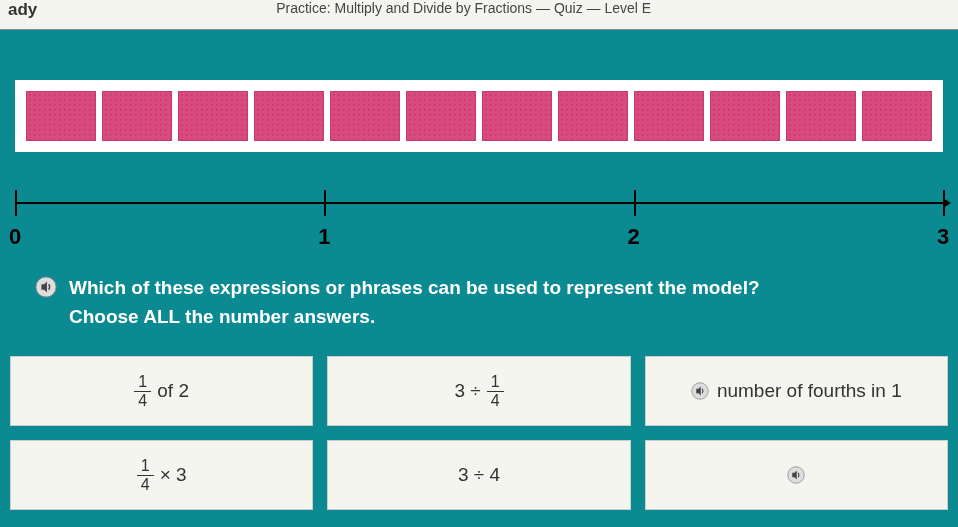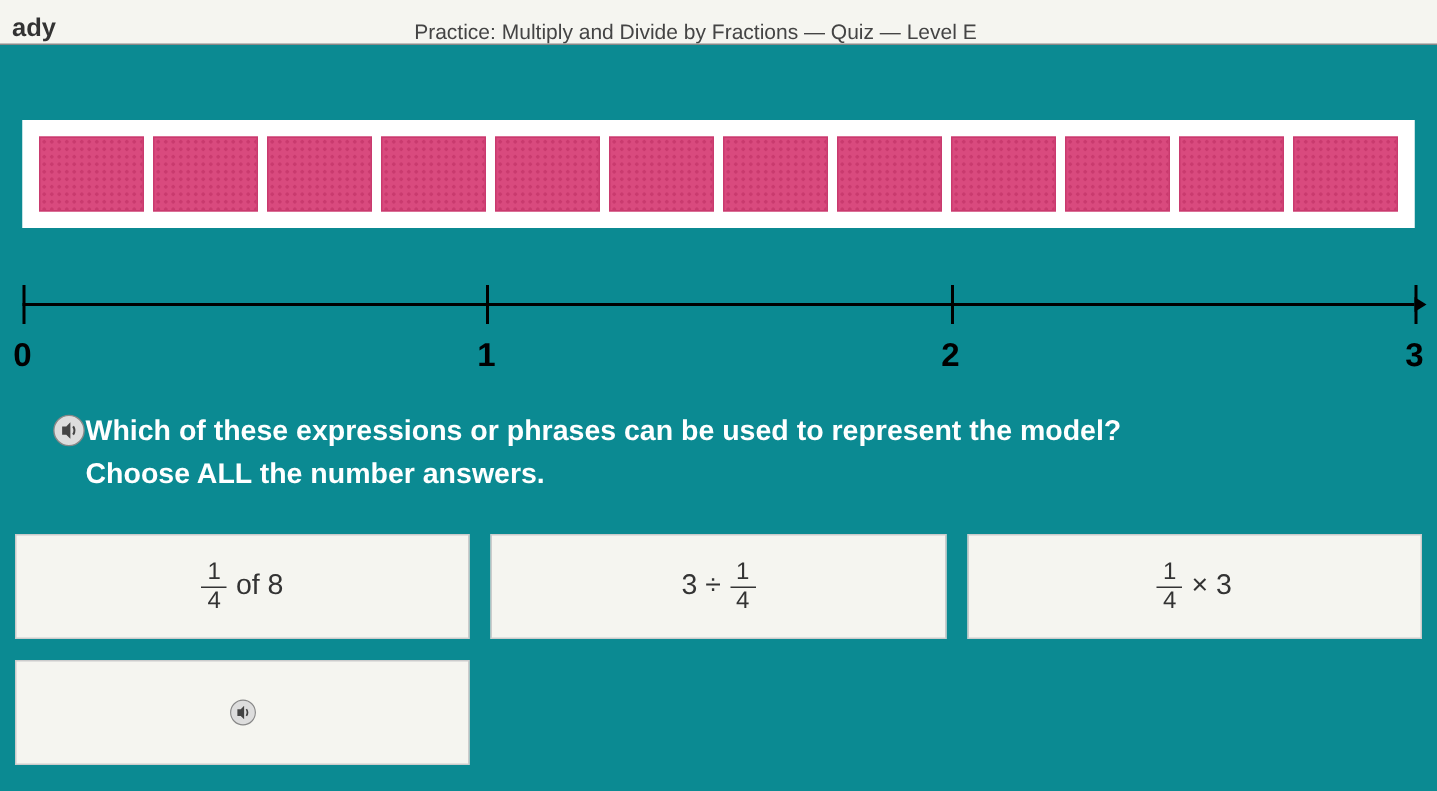--- a/index.html
+++ b/index.html
@@ -11,21 +11,21 @@
       width: 958px;
       height: 527px;
       font-family: Arial, sans-serif;
       background: #0b8a92;
       overflow: hidden;
     }
     .header {
       background: #f5f5f0;
       height: 30px;
       display: flex;
-      align-items: flex-end;
+      align-items: flex-start;
       padding: 0 8px;
       border-bottom: 1px solid #888;
     }
     .brand {
       font-weight: bold;
       font-size: 17px;
       color: #333;
     }
     .header-title {
       flex: 1;
@@ -87,20 +87,21 @@
       font-weight: bold;
       color: #000;
       transform: translateX(-50%);
     }
     .question-area {
       padding: 0 25px;
     }
     .question-row {
       display: flex;
       align-items: flex-start;
+      gap: 12px;
       margin-bottom: 25px;
     }
     .audio-icon {
       width: 22px;
       height: 22px;
       flex-shrink: 0;
       margin-top: 2px;
     }
     .question-text {
       color: #fff;
@@ -206,45 +207,56 @@
     </div>
 
     <div class="answers-grid">
 
       <div class="answer-card">
         <div class="answer-inner">
           <span class="fraction">
             <span class="num">1</span>
             <span class="den">4</span>
           </span>
-          <span>of 8</span>
+          <span>of 2</span>
         </div>
       </div>
 
       <div class="answer-card">
         <div class="answer-inner">
           <span>3 ÷</span>
           <span class="fraction">
             <span class="num">1</span>
             <span class="den">4</span>
           </span>
         </div>
       </div>
 
+      <div class="answer-card">
+        <svg class="small-audio" viewBox="0 0 24 24">
+          <circle cx="12" cy="12" r="11" fill="#ddd" stroke="#888"></circle>
+          <path d="M7 9 L10 9 L13 6 L13 18 L10 15 L7 15 Z" fill="#444"></path>
+          <path d="M15 9 Q17 12 15 15" stroke="#444" stroke-width="1.5" fill="none"></path>
+        </svg>
+        <span>number of fourths in 1</span>
+      </div>
 
       <div class="answer-card">
         <div class="answer-inner">
           <span class="fraction">
             <span class="num">1</span>
             <span class="den">4</span>
           </span>
           <span>× 3</span>
         </div>
       </div>
 
+      <div class="answer-card">
+        <span>3 ÷ 4</span>
+      </div>
 
       <div class="answer-card">
         <svg class="small-audio" viewBox="0 0 24 24">
           <circle cx="12" cy="12" r="11" fill="#ddd" stroke="#888"></circle>
           <path d="M7 9 L10 9 L13 6 L13 18 L10 15 L7 15 Z" fill="#444"></path>
           <path d="M15 9 Q17 12 15 15" stroke="#444" stroke-width="1.5" fill="none"></path>
         </svg>
       </div>
 
     </div>

